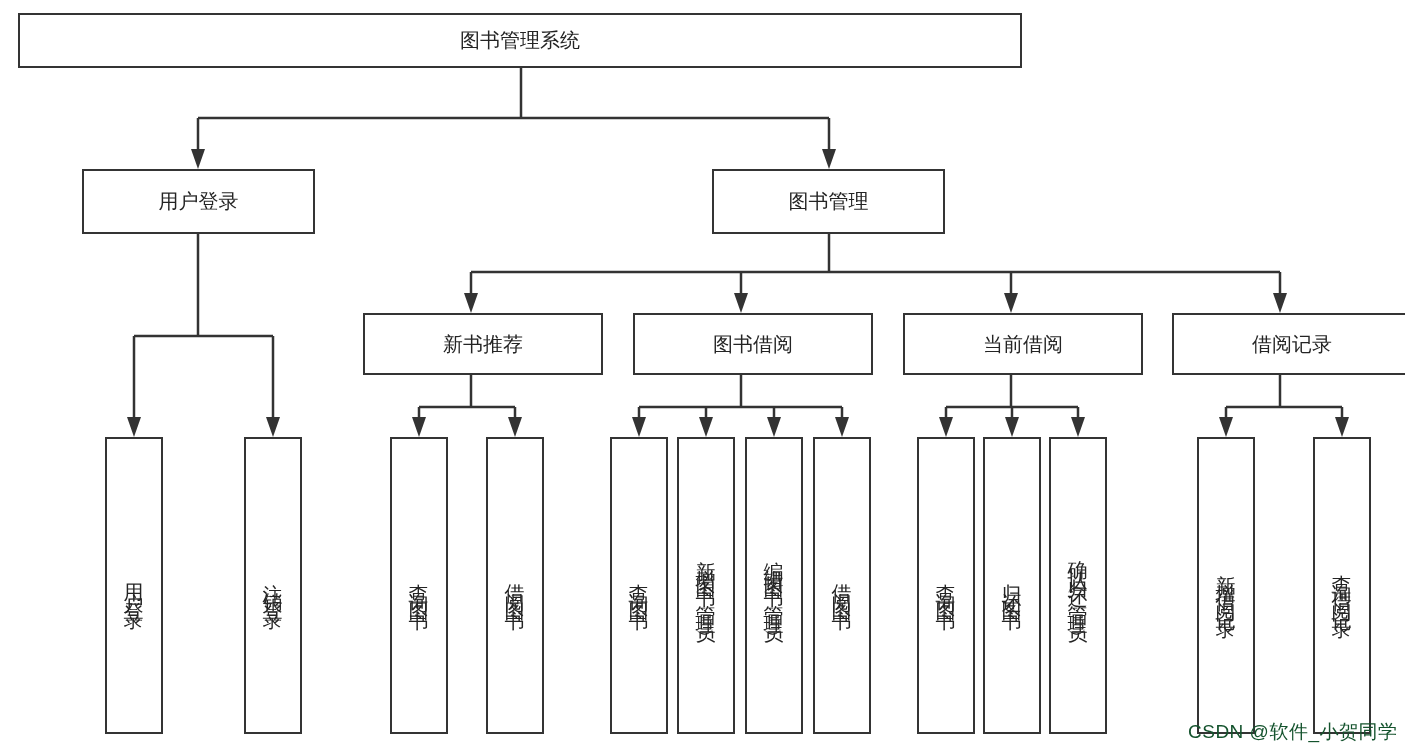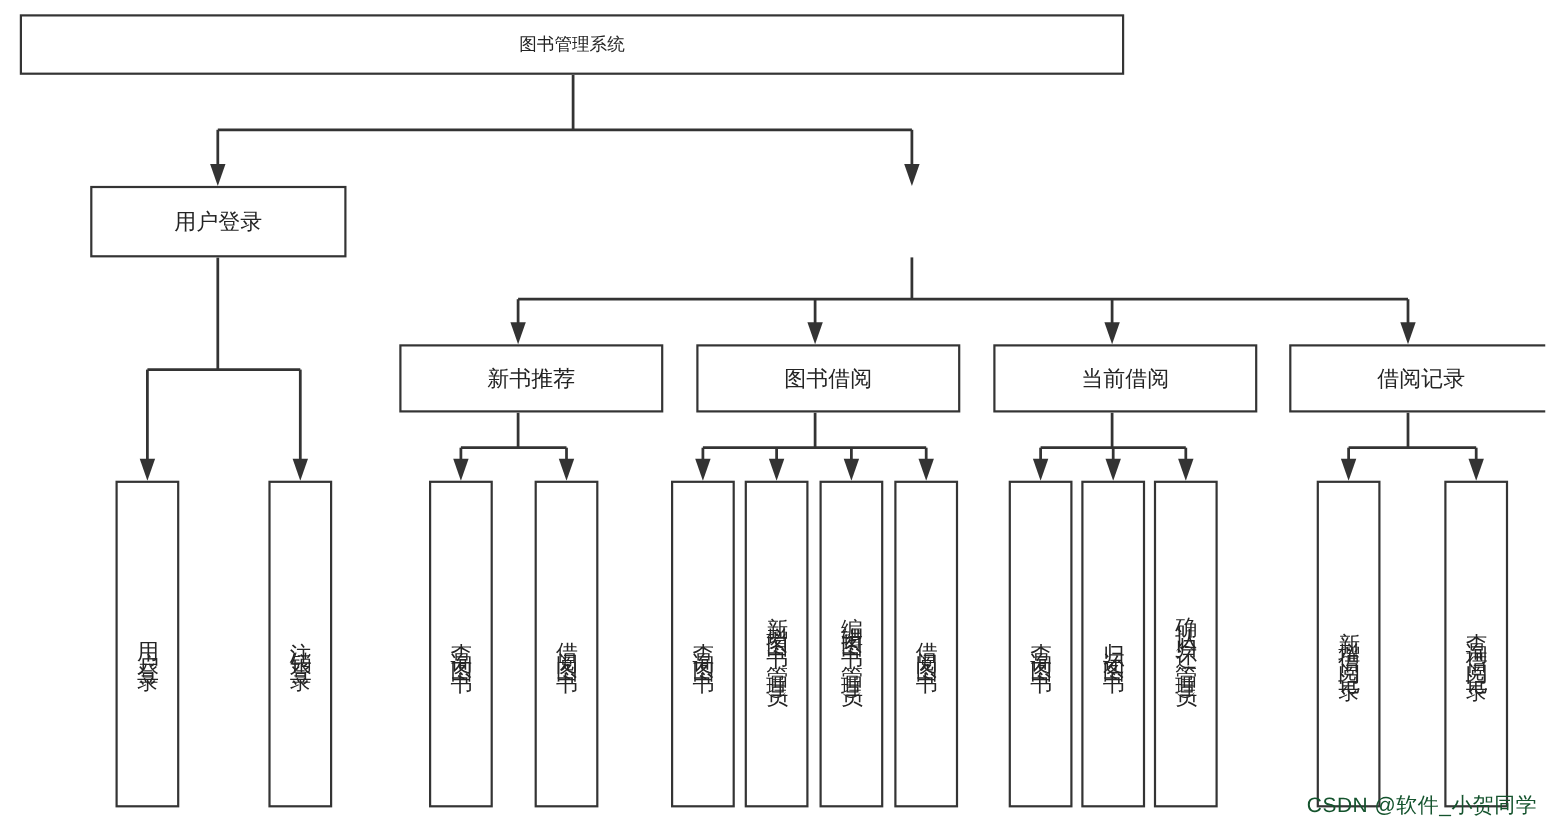--- a/index.html
+++ b/index.html
@@ -20,21 +20,21 @@
     position: absolute;
     box-sizing: border-box;
     background: #ffffff;
     border: 2.5px solid #343434;
     display: flex;
     align-items: center;
     justify-content: center;
     color: #242424;
     text-align: center;
   }
-  .root-box  { left: 18px;  top: 13px;  width: 1004px; height: 55px; font-size: 16px; }
+  .root-box  { left: 18px;  top: 13px;  width: 1004px; height: 55px; font-size: 20px; }
   .l2-box    { top: 169px;  width: 233px; height: 65px; font-size: 20px; }
   .l3-box    { top: 313px;  width: 240px; height: 62px; font-size: 20px; }
   .leaf-box  { top: 437px;  width: 58px;  height: 297px; }
   .vtext {
     writing-mode: vertical-rl;
     text-orientation: mixed;
     font-size: 20px;
     line-height: 1;
     letter-spacing: 9px;
     color: #242424;
@@ -133,20 +133,23 @@
     </g>
   </svg>
 
   <div class="box root-box">
     <span>图书管理系统</span>
   </div>
 
   <div class="box l2-box" style="left:82px">
     <span>用户登录</span>
   </div>
+  <div class="box l2-box" style="left:712px">
+    <span>图书管理</span>
+  </div>
 
   <div class="box l3-box" style="left:363px">
     <span>新书推荐</span>
   </div>
   <div class="box l3-box" style="left:903px">
     <span>当前借阅</span>
   </div>
   <div class="box l3-box" style="left:633px">
     <span>图书借阅</span>
   </div>

